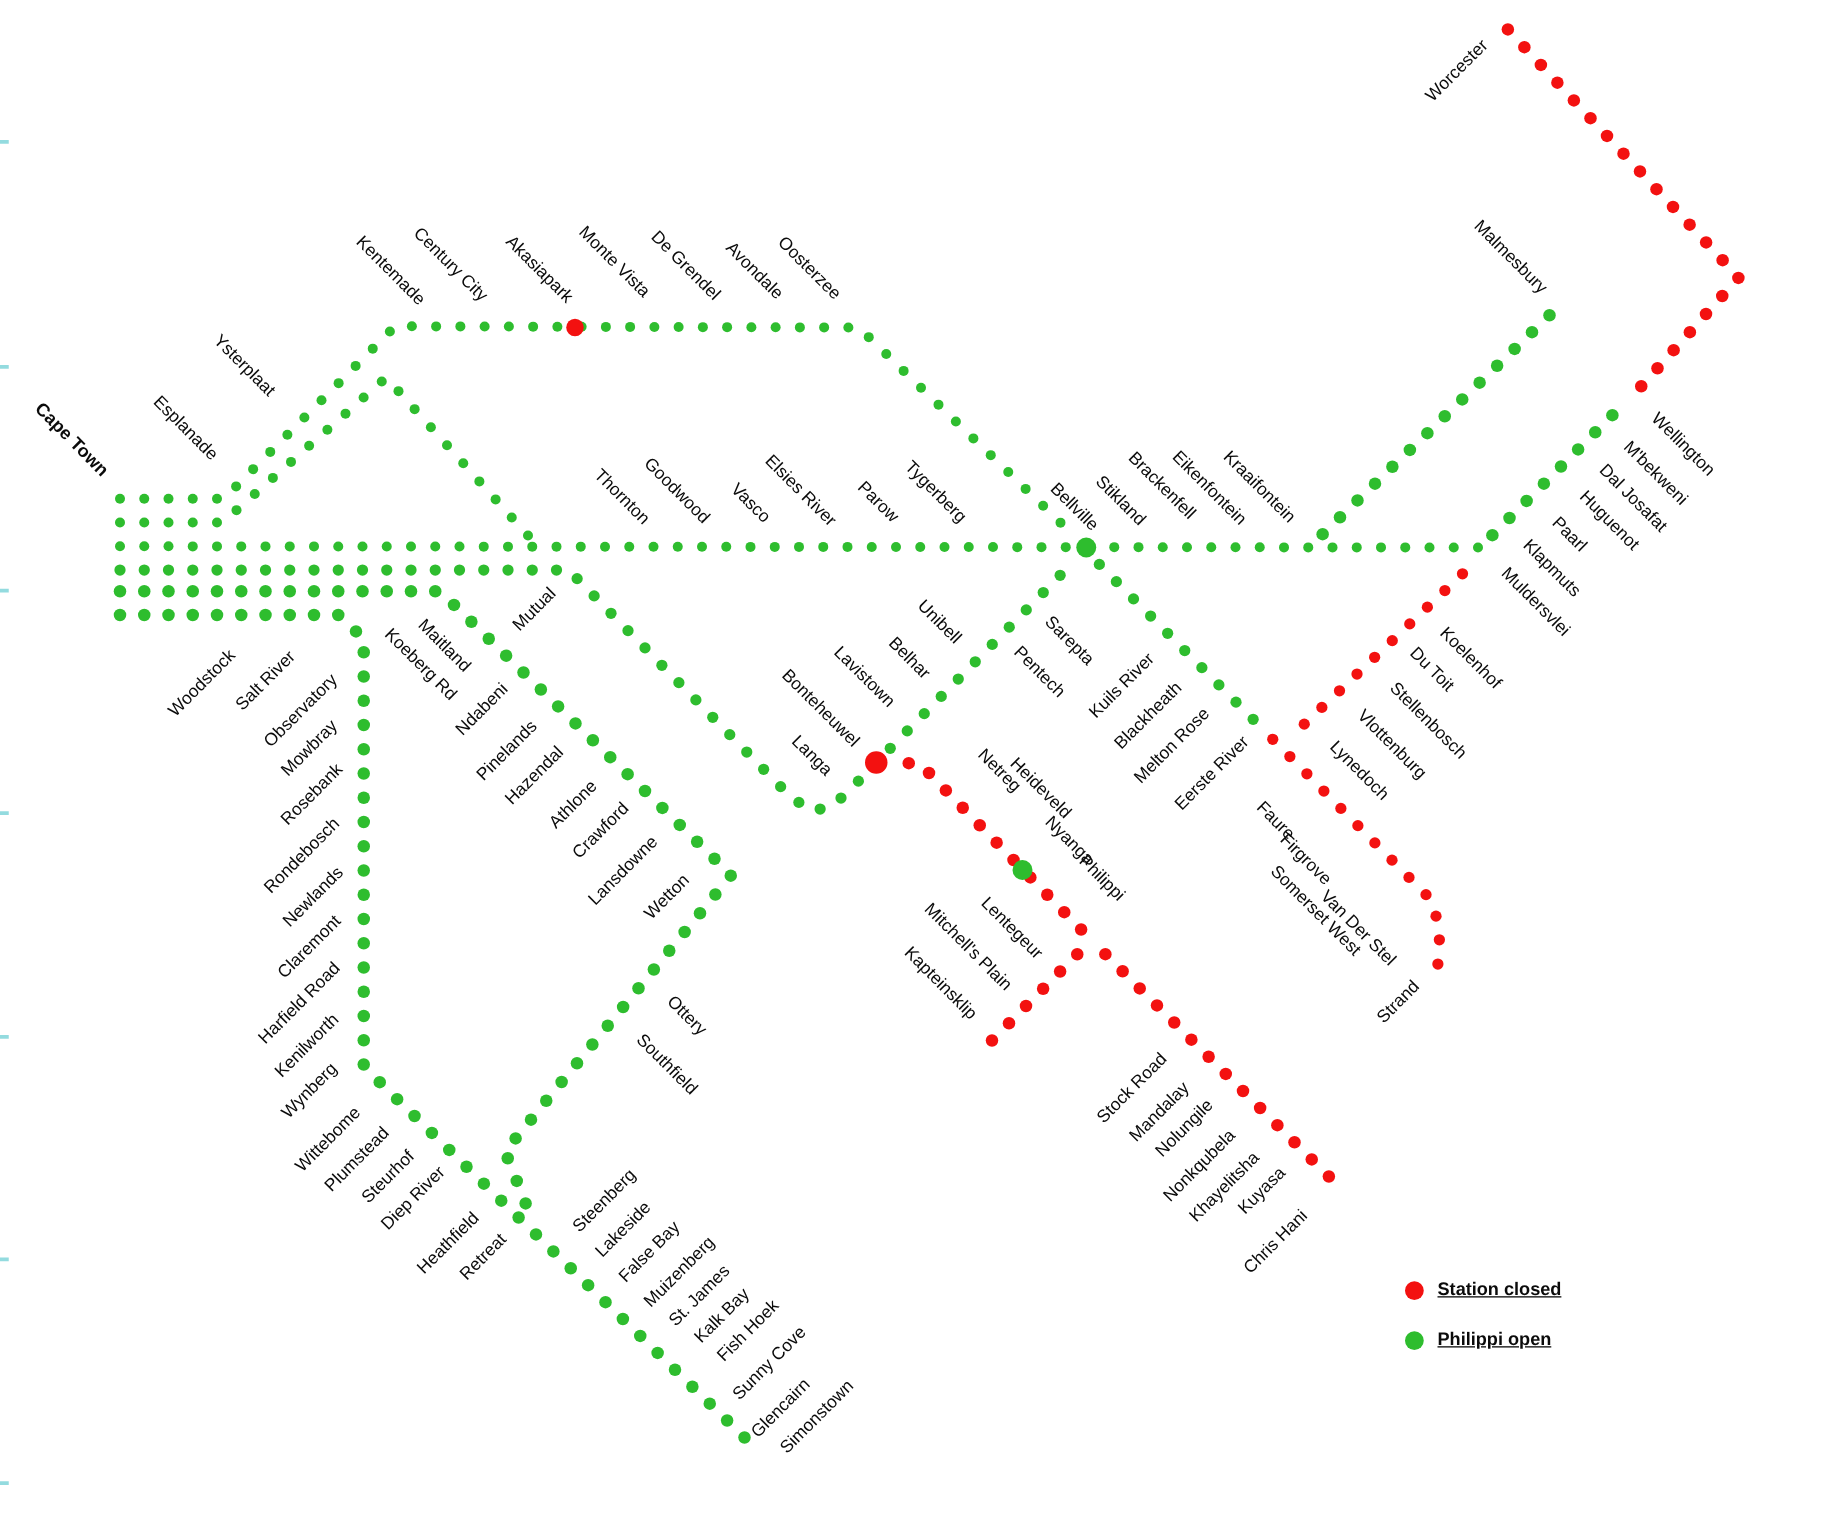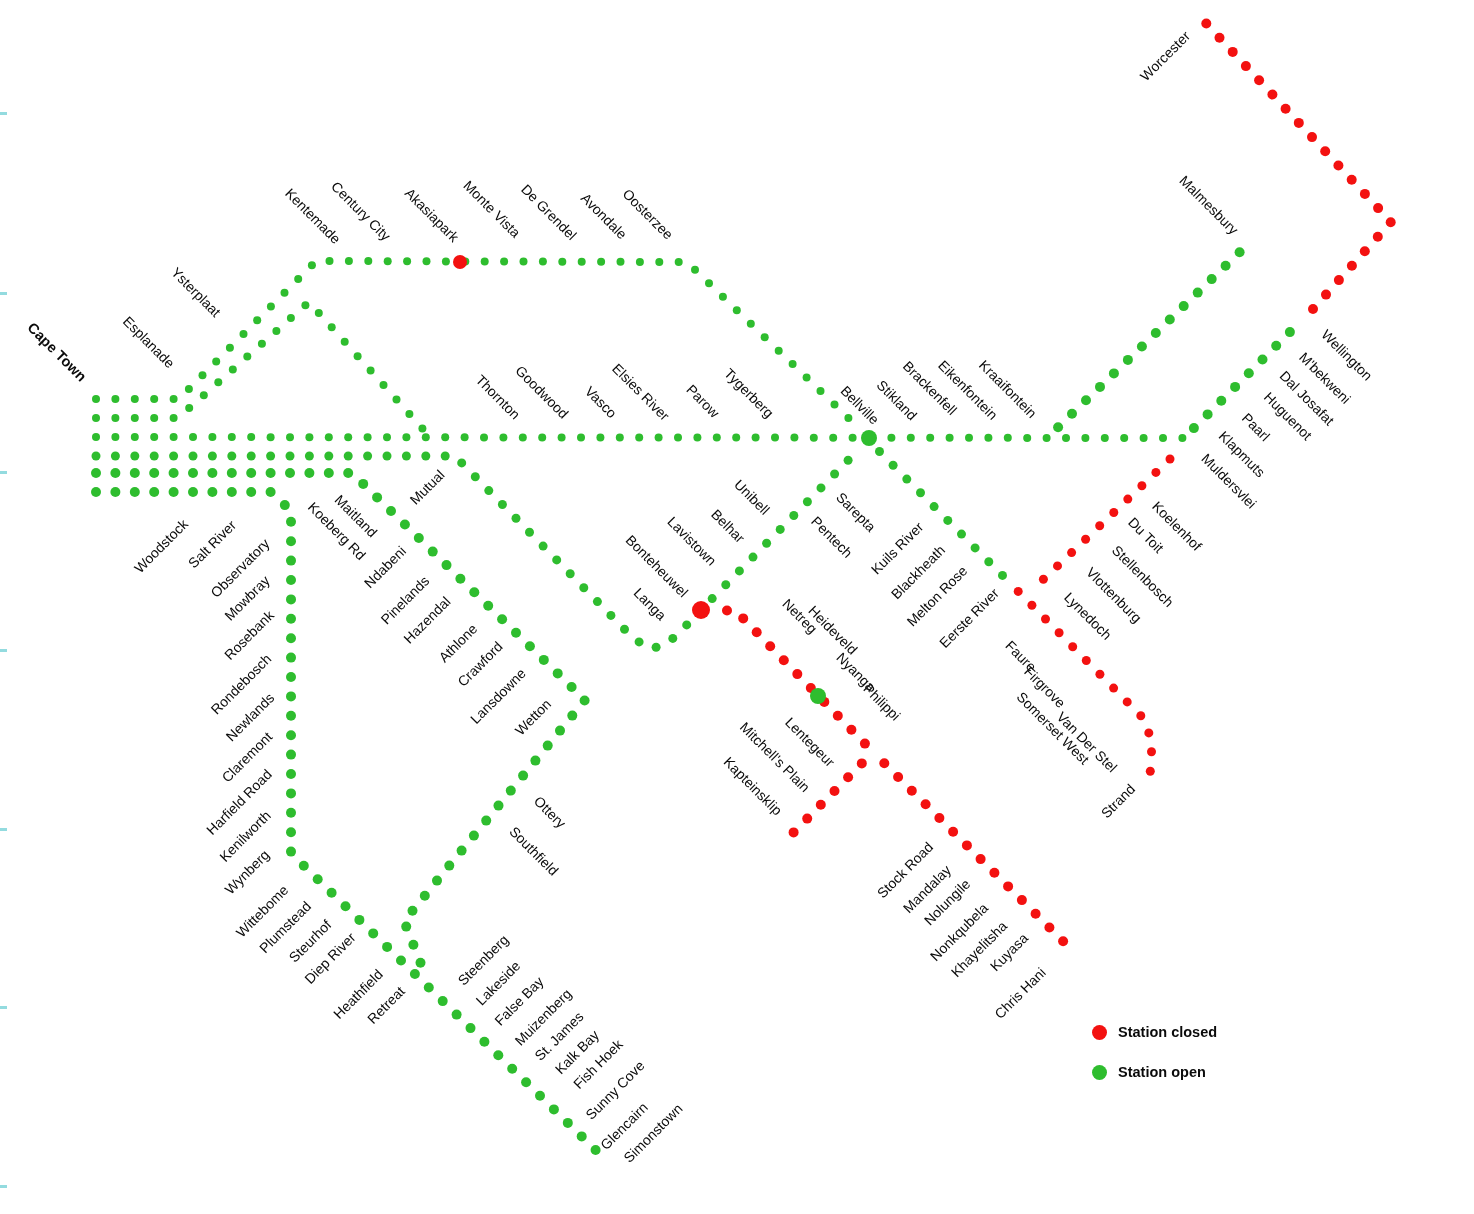--- a/index.html
+++ b/index.html
@@ -1,21 +1,21 @@
 <!DOCTYPE html>
 <html><head>
 <meta charset="utf-8">
 <style>
   html,body{margin:0;padding:0;background:#fff;}
   #stage{position:relative;width:1474px;height:1214px;background:#fff;overflow:hidden;
          font-family:"Liberation Sans",sans-serif;}
   svg{position:absolute;left:0;top:0;}
   text.stn{font-family:"Liberation Sans",sans-serif;font-size:14px;fill:#0b0b0b;}
   text.stn.bold{font-weight:bold;font-size:14.5px;}
-  .legend{position:absolute;left:1092px;top:1018px;}
+  .legend{position:absolute;left:1124px;top:1018px;text-decoration:underline;}
   .legend-row{display:flex;align-items:center;gap:11px;height:28px;margin-bottom:12px;}
   .legend-dot{width:15px;height:15px;border-radius:50%;flex:0 0 auto;}
   .legend-label{font-size:14.5px;font-weight:bold;color:#0b0b0b;white-space:nowrap;}
 </style>
 </head>
 <body>
 
 <div id="stage">
   <svg id="map" width="1474" height="1214" viewBox="0 0 1474 1214">
       <rect x="0" y="112" width="7" height="3" fill="#6fcfd4" opacity="0.75"></rect>
@@ -514,16 +514,16 @@
       <text transform="translate(534 851) rotate(45)" text-anchor="middle" dominant-baseline="central" class="stn" fill="#0b0b0b">Southfield</text>
     </svg>
 
   <div class="legend">
     <div class="legend-row">
       <span class="legend-dot" style="background: rgb(243, 17, 16);"></span>
       <span class="legend-label">Station closed</span>
     </div>
     <div class="legend-row">
       <span class="legend-dot" style="background: rgb(46, 189, 46);"></span>
-      <span class="legend-label">Station open</span>
+      <span class="legend-label">Philippi open</span>
     </div>
   </div>
 </div>
 
 </body></html>

